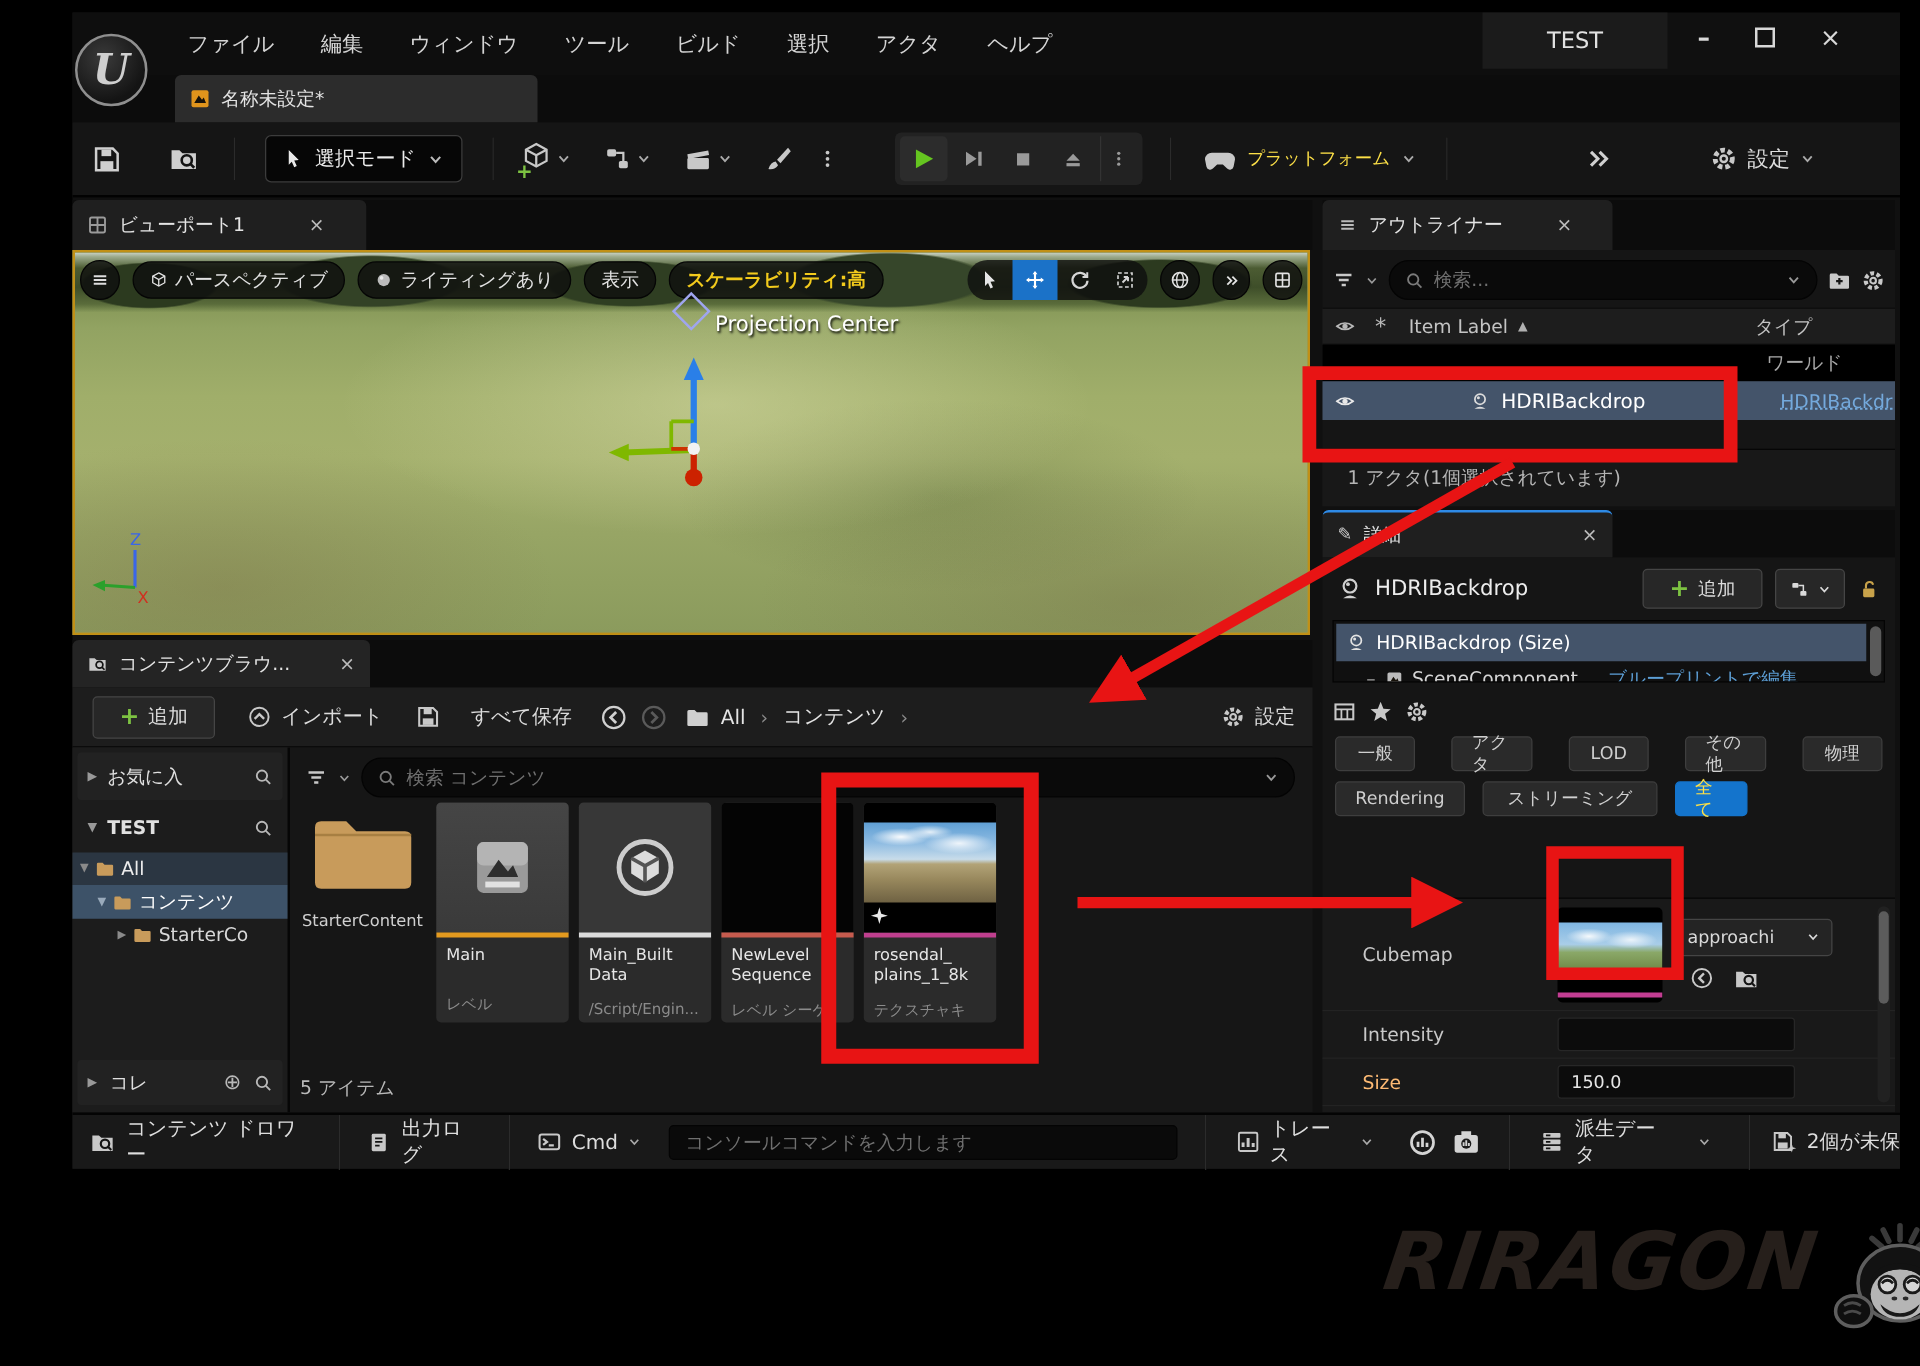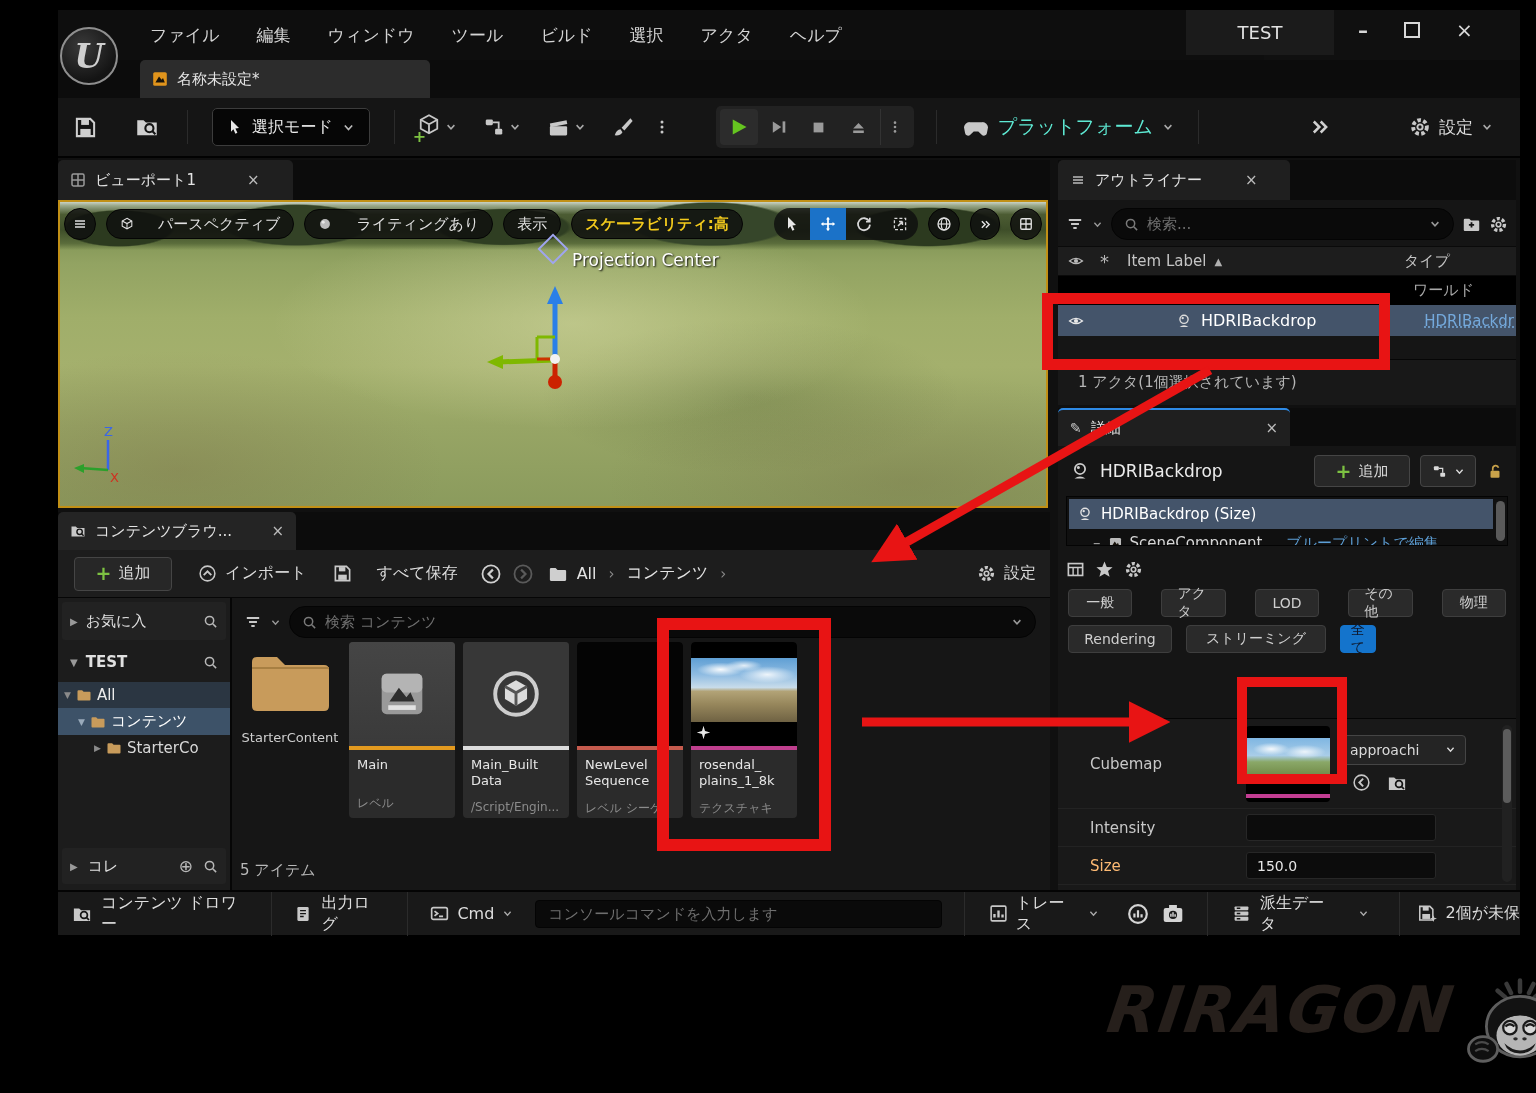--- a/index.html
+++ b/index.html
@@ -1,21 +1,21 @@
 <!DOCTYPE html>
 <html><head>
 <meta charset="utf-8">
 <style>
 *{margin:0;padding:0;box-sizing:border-box}
 html,body{width:1536px;height:1093px;background:#000;overflow:hidden}
 body{font-family:"DejaVu Sans","Liberation Sans",sans-serif;color:#c8c8c8;position:relative;font-size:15px}
 .abs{position:absolute}
 .hrow{display:flex;align-items:center}
 .ico{width:16px;height:16px;flex:none;display:inline-block}
-.pill{background:rgba(14,14,14,.8);border:1px solid #050505;border-radius:15px;color:#e3e3e3;display:flex;align-items:center;gap:24px;padding:0 13px;height:30px;font-size:15px}
+.pill{background:rgba(14,14,14,.8);border:1px solid #050505;border-radius:15px;color:#e3e3e3;display:flex;align-items:center;gap:6px;padding:0 13px;height:30px;font-size:15px}
 .srch{background:#0a0a0a;border:1px solid #040404;border-radius:16px;height:32px;display:flex;align-items:center;gap:8px;padding:0 12px;color:#7a7a7a}
 .srch input{background:transparent;border:0;outline:0;color:#ddd;font-family:inherit;font-size:15px;flex:1;min-width:0}
 .srch input::placeholder{color:#6f6f6f}
 .tab{background:#2c2c2c;border-radius:5px 5px 0 0;display:flex;align-items:center;gap:9px;padding:0 12px;height:100%;color:#e4e4e4;font-size:15px}
 .btn{background:#272727;border:1px solid #454545;border-radius:4px;display:flex;align-items:center;gap:7px;color:#dadada;justify-content:center}
 .catpill{background:#2a2a2a;border:1px solid #3e3e3e;border-radius:4px;height:28px;display:flex;align-items:center;justify-content:center;color:#cfcfcf;font-size:14px;padding:0 15px}
 .divv{width:1px;background:#0a0a0a;border-right:1px solid #2b2b2b;height:34px}
 .inp{background:#0c0c0c;border:1px solid #272727;border-radius:3px;color:#e6e6e6;font-family:inherit;font-size:14px;padding:0 10px;outline:0}
 .gplus{color:#7dc242;font-weight:bold;font-size:19px;line-height:1}
 .redbox{border-style:solid;border-color:#e81414;pointer-events:none;z-index:50}
@@ -326,21 +326,21 @@
         <svg class="ico" style="width:14px;height:14px;color:#9a9a9a">
           <use href="#i-dots"></use>
         </svg>
       </div>
   </div>
   <div class="divv" style="margin-left:22px"></div>
   <div class="hrow" style="margin-left:26px;gap:9px">
     <svg class="ico" style="width:26px;height:26px;color:#c8c8c8">
         <use href="#i-pad"></use>
       </svg>
-    <span style="font-size:19px;color:#5eead4">プラットフォーム</span>
+    <span style="font-size:14px;color:#fde047">プラットフォーム</span>
     <svg class="ico" style="width:12px;height:12px;color:#aaa">
         <use href="#i-chev"></use>
       </svg>
   </div>
   <div class="divv" style="margin-left:24px"></div>
   <svg class="ico" style="width:22px;height:22px;margin-left:110px;color:#d0d0d0">
       <use href="#i-chev2"></use>
     </svg>
   <div class="hrow" style="margin-left:78px;gap:8px">
     <svg class="ico" style="width:22px;height:22px;color:#c8c8c8">
@@ -599,21 +599,21 @@
         <span>物理</span>
       </div>
   </div>
   <div class="hrow" style="padding:4px 10px;gap:14px">
     <div class="catpill" style="width:104px">
         <span>Rendering</span>
       </div>
     <div class="catpill" style="width:140px">
         <span>ストリーミング</span>
       </div>
-    <div class="catpill" style="width:36px;background:#1474cc;border-color:#1474cc;color:#0f172a">
+    <div class="catpill" style="width:58px;background:#1474cc;border-color:#1474cc;color:#fde047">
         <span>全て</span>
       </div>
   </div>
 
   <div style="position:absolute;left:0;right:0;top:272px;bottom:0;background:#191919;border-top:1px solid #050505">
     <div class="hrow" style="height:90px;border-bottom:1px solid #232323">
       <span style="margin-left:32px;width:140px;color:#c8c8c8">Cubemap</span>
       <div style="width:84px;height:76px;border-radius:4px;overflow:hidden;background:#000;position:relative;margin-left:16px">
         <div style="position:absolute;left:0;right:0;top:12px;height:46px;background:
           radial-gradient(26px 9px at 30% 24%, rgba(255,255,255,.9), rgba(0,0,0,0) 70%),

